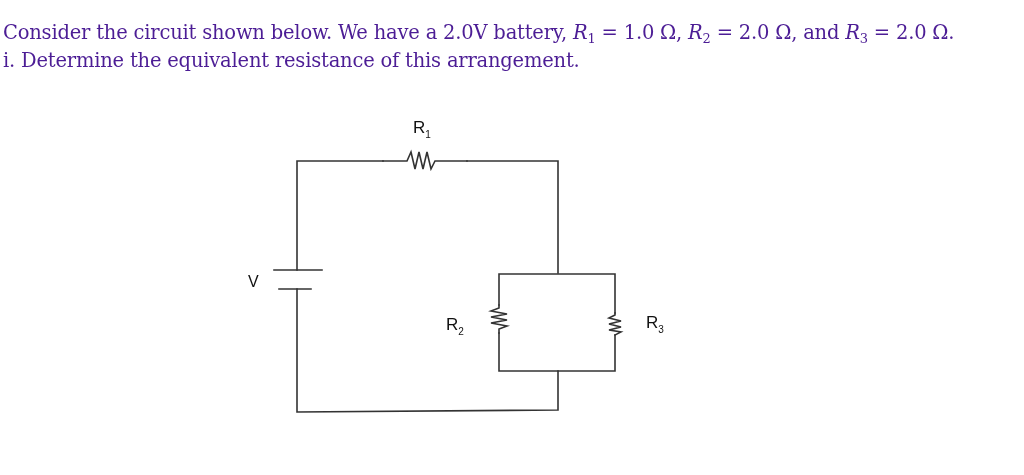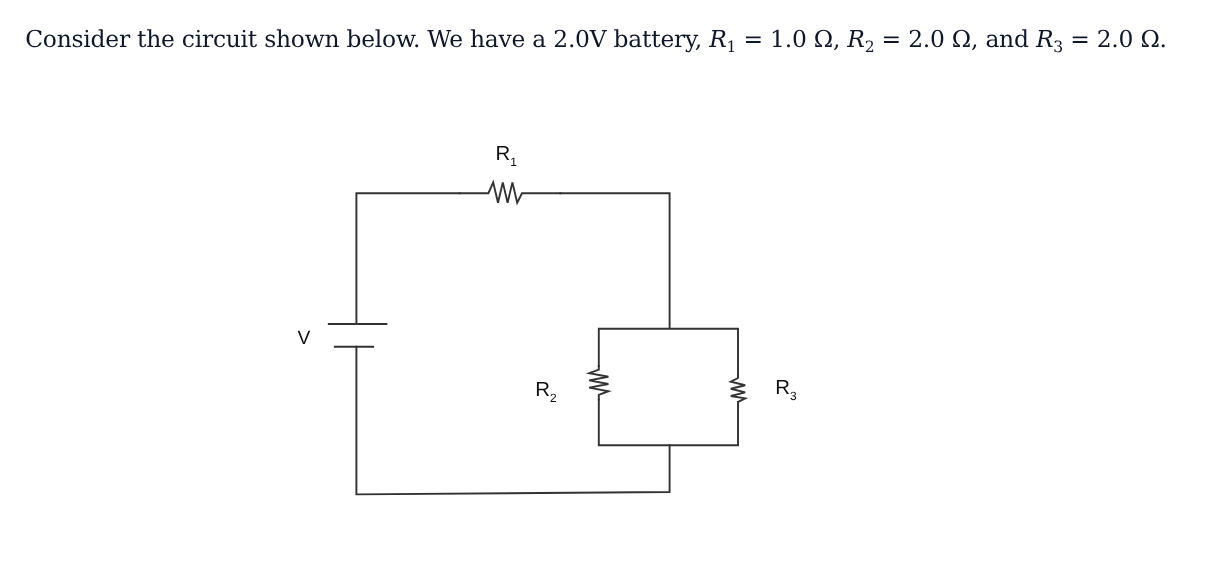--- a/index.html
+++ b/index.html
@@ -1,33 +1,34 @@
 <!DOCTYPE html>
 <html><head>
 <meta charset="utf-8">
 <style>
   html, body { margin: 0; padding: 0; background: #ffffff; }
   body { width: 1024px; height: 475px; position: relative; overflow: hidden; }
   .question {
-    position: absolute; left: 21px; top: 19px;
+    position: absolute; left: 3px; top: 19px;
     font-family: "DejaVu Serif", "Liberation Serif", serif;
-    font-size: 19.5px; line-height: 28px; color: #0f172a;
+    font-size: 19.5px; line-height: 28px; color: #4c1d95;
     letter-spacing: -0.2px;
   }
   .question .line { white-space: nowrap; }
   .question i { font-style: italic; }
   .question sub { font-size: 13px; vertical-align: -4px; line-height: 0; }
   svg.circuit { position: absolute; left: 0; top: 0; }
   .lbl { font-family: "Liberation Sans", "DejaVu Sans", sans-serif; fill: #111; }
 </style>
 </head>
 <body>
 
 <div class="question">
   <div class="line"><span>Consider the circuit shown below. We have a 2.0V battery, </span><i>R</i><sub>1</sub><span> = 1.0 Ω, </span><i>R</i><sub>2</sub><span> = 2.0 Ω, and </span><i>R</i><sub>3</sub><span> = 2.0 Ω.</span></div>
+  <div class="line">i. Determine the equivalent resistance of this arrangement.</div>
 </div>
 
 <svg class="circuit" width="1024" height="475" viewBox="0 0 1024 475">
   <g stroke="#333" stroke-width="1.6" fill="none" stroke-linecap="square">
 
     <path d="M297,270 L297,161 L383,161"></path>
     <polyline points="383,161 407,161 411,152 415,169 419,152 423,169 427,152 431,169 435,161 467,161"></polyline>
     <path d="M467,161 L558,161 L558,273"></path>
 
     <line x1="274" y1="270" x2="322" y2="270"></line>

